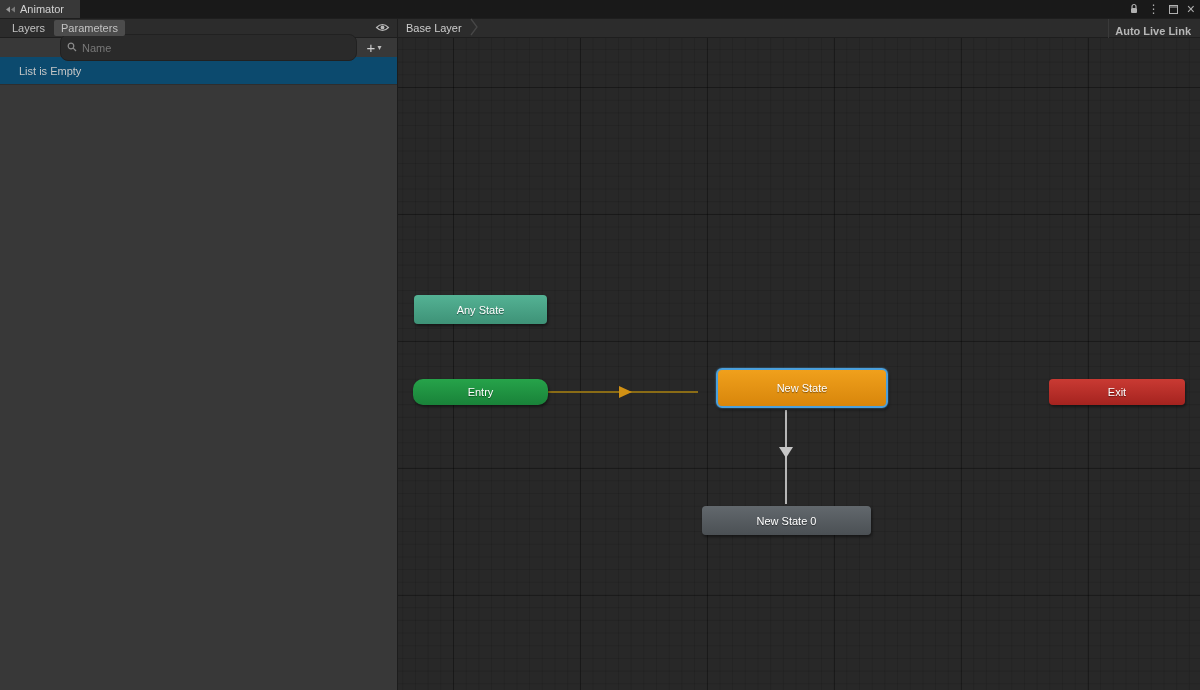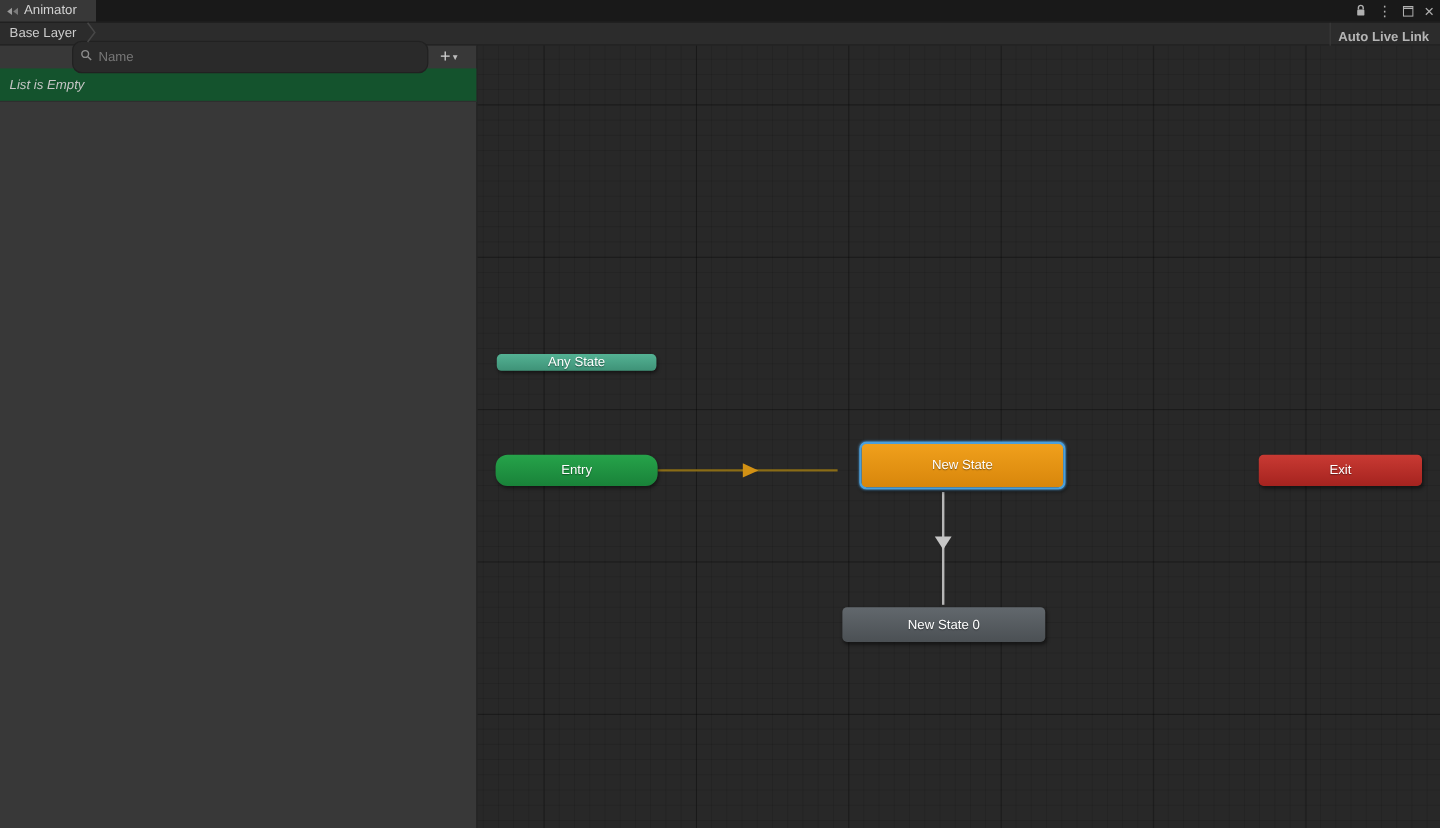--- a/index.html
+++ b/index.html
@@ -138,25 +138,24 @@
     justify-content: center;
     color: #d0d0d0;
     cursor: default;
     gap: 2px;
   }
   .add-btn .plus { font-size: 15px; line-height: 14px; font-weight: 400; }
   .add-btn .caret { font-size: 8px; color: #bdbdbd; }
   .empty-row {
     height: 28px;
     line-height: 28px;
-    padding-left: 8px;
-    background: #14532d;
+    padding-left: 19px;
+    background: #0c4a6e;
     border-bottom: 1px solid #2e2e2e;
     color: #c6c6c6;
-    font-style: italic;
   }
 
   
   .canvas {
     position: relative;
     flex: 1;
     background-color: #282828;
     background-image:
       linear-gradient(to right, rgba(0,0,0,0.30) 1px, transparent 1px),
       linear-gradient(to bottom, rgba(0,0,0,0.30) 1px, transparent 1px),
@@ -173,21 +172,21 @@
     border-radius: 4px;
     display: flex;
     align-items: center;
     justify-content: center;
     color: #fff;
     text-shadow: 0 1px 1px rgba(0,0,0,0.45);
     box-shadow: 1px 2px 3px rgba(0,0,0,0.45);
     cursor: default;
     white-space: nowrap;
   }
-  .node-any   { left: 16px;  top: 257px; width: 133px; height: 14px;
+  .node-any   { left: 16px;  top: 257px; width: 133px; height: 29px;
                 background: linear-gradient(#54b294, #3e9277); }
   .node-entry { left: 15px;  top: 341px; width: 135px; height: 26px;
                 background: linear-gradient(#26a34a, #198239); border-radius: 10px; }
   .node-new   { left: 318px; top: 330px; width: 172px; height: 40px;
                 background: linear-gradient(#f0a01c, #d8860b);
                 border: 2px solid #4ba0dc; border-radius: 6px;
                 box-shadow: 0 0 2px rgba(80,160,220,0.8), 1px 2px 3px rgba(0,0,0,0.45); }
   .node-exit  { left: 651px; top: 341px; width: 136px; height: 26px;
                 background: linear-gradient(#c93a33, #a5231f); }
   .node-new0  { left: 304px; top: 468px; width: 169px; height: 29px;
@@ -220,20 +219,34 @@
         <svg width="9" height="9" viewBox="0 0 9 9">
           <rect x="0.5" y="0.5" width="8" height="8" fill="none" stroke="#b0b0b0"></rect>
           <line x1="0.5" y1="2" x2="8.5" y2="2" stroke="#b0b0b0"></line>
         </svg>
       </span>
       <span class="glyph" style="font-size:14px;">×</span>
     </div>
   </div>
 
   <div class="toolbar">
+    <div class="toolbar-left">
+      <div class="ttab">
+        <span>Layers</span>
+      </div>
+      <div class="ttab selected">
+        <span>Parameters</span>
+      </div>
+      <span class="eye-wrap">
+        <svg width="15" height="11" viewBox="0 0 15 11">
+          <path d="M1.5 5.5 Q7.5 -0.5 13.5 5.5 Q7.5 11.5 1.5 5.5 Z" fill="none" stroke="#b8b8b8" stroke-width="1.1"></path>
+          <circle cx="7.5" cy="5.5" r="1.9" fill="#b8b8b8"></circle>
+        </svg>
+      </span>
+    </div>
     <div class="toolbar-right">
       <div class="breadcrumb">
         <span>Base Layer</span>
         <span>
           <svg width="8" height="18" viewBox="0 0 8 18">
             <polyline points="1,1 7,9 1,17" fill="none" stroke="#474747" stroke-width="1.3"></polyline>
           </svg>
         </span>
       </div>
       <div class="auto-live-link">Auto Live Link</div>

